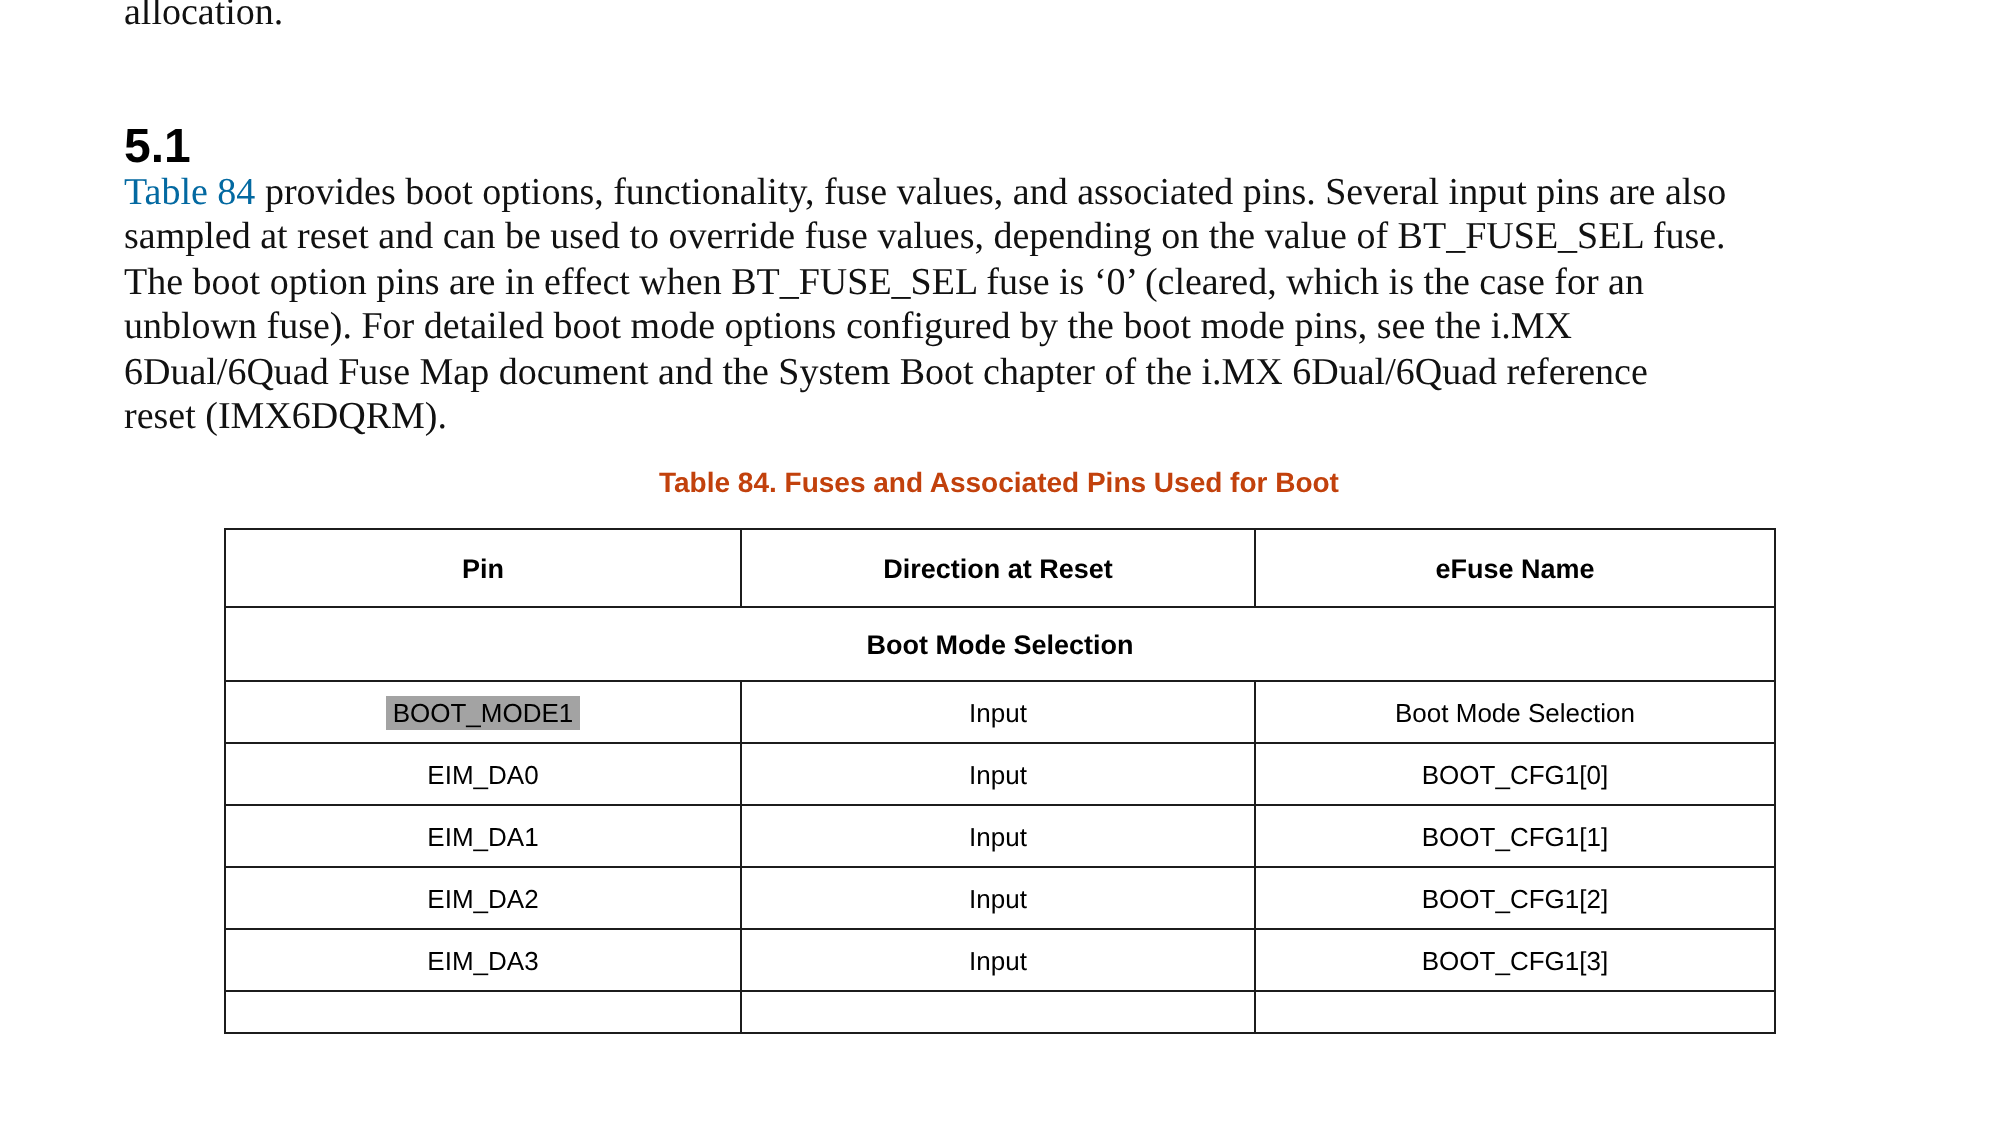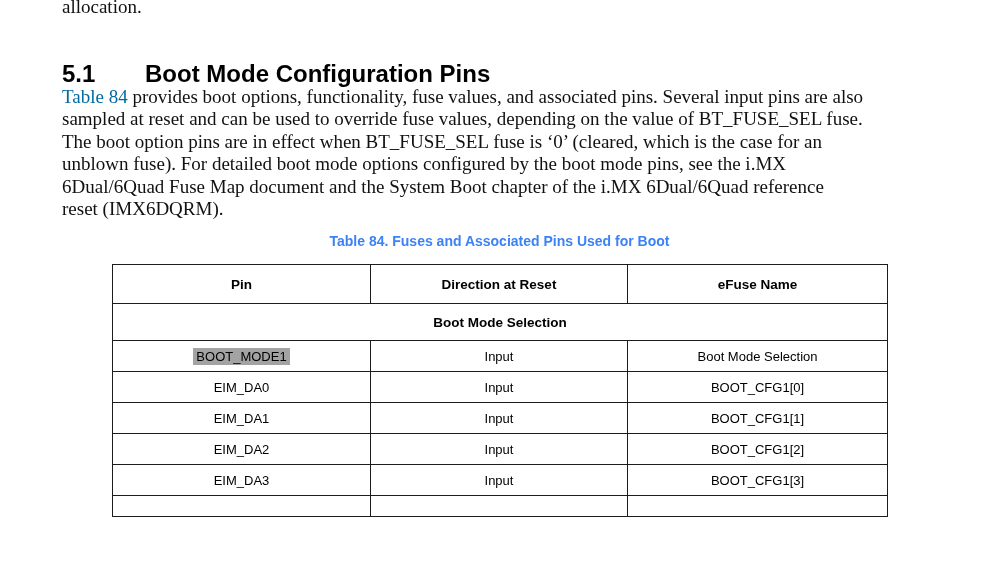--- a/index.html
+++ b/index.html
@@ -42,21 +42,21 @@
   .paragraph .pline { height: 22.4px; line-height: 22.4px; }
   .doc-link { color: #0369a1; text-decoration: none; cursor: pointer; }
 
   
   .tbl-caption {
     left: 112px; top: 233px; width: 775px;
     text-align: center;
     font-family: "Liberation Sans", sans-serif;
     font-weight: bold;
     font-size: 14px; line-height: 17px;
-    color: #3b82f6;
+    color: #c2410c;
   }
 
   
   .boot-table-wrap { left: 112px; top: 264px; }
   table.boot-table {
     border-collapse: collapse;
     table-layout: fixed;
     width: 775px;
     font-family: "Liberation Sans", sans-serif;
     color: #000000;
@@ -79,21 +79,20 @@
     padding: 1px 3px;
   }
 </style>
 </head>
 <body>
 
 <div class="abs trailing-line">allocation.</div>
 
 <div class="abs heading">
   <span class="num">5.1</span>
-  <span class="ttl">Boot Mode Configuration Pins</span>
 </div>
 
 <div class="abs paragraph">
   <div class="pline"><span class="doc-link">Table 84</span><span> provides boot options, functionality, fuse values, and associated pins. Several input pins are also</span></div>
   <div class="pline">sampled at reset and can be used to override fuse values, depending on the value of BT_FUSE_SEL fuse.</div>
   <div class="pline">The boot option pins are in effect when BT_FUSE_SEL fuse is ‘0’ (cleared, which is the case for an</div>
   <div class="pline">unblown fuse). For detailed boot mode options configured by the boot mode pins, see the i.MX</div>
   <div class="pline">6Dual/6Quad Fuse Map document and the System Boot chapter of the i.MX 6Dual/6Quad reference</div>
   <div class="pline">reset (IMX6DQRM).</div>
 </div>

